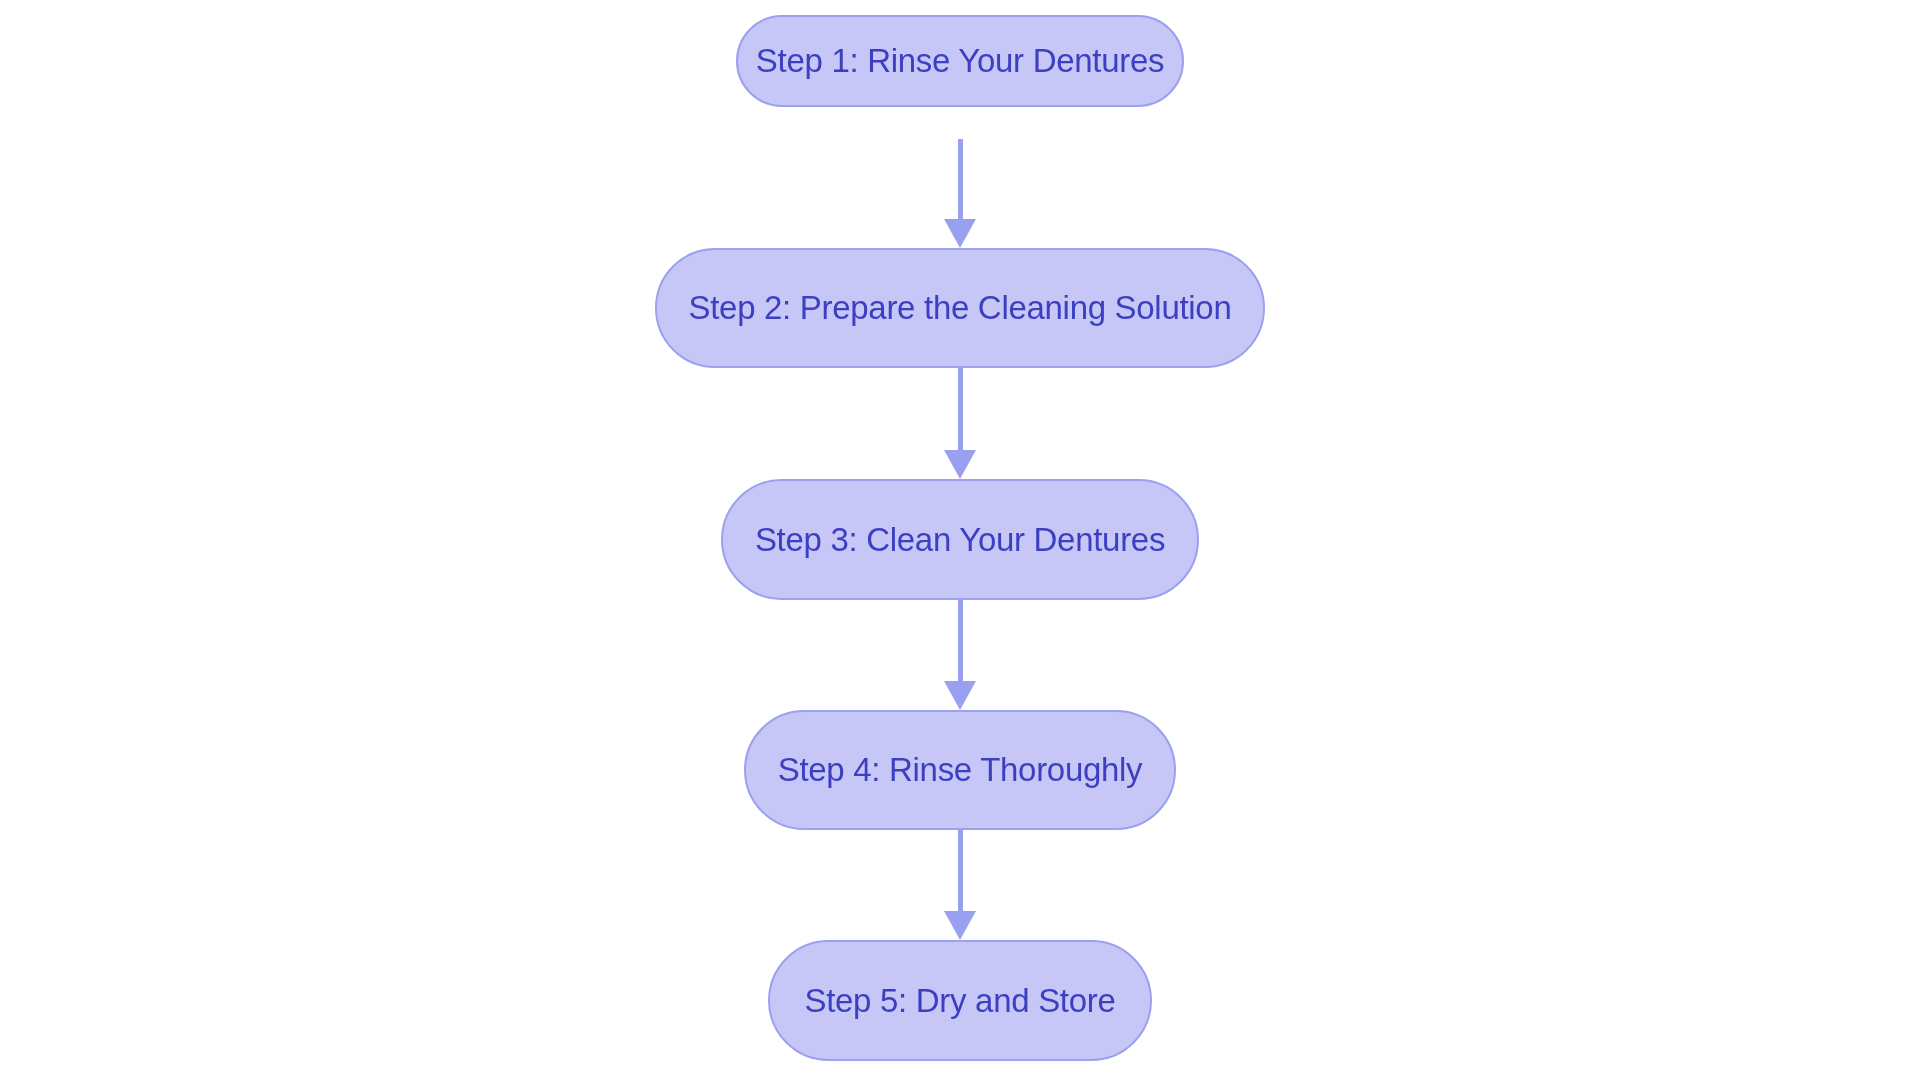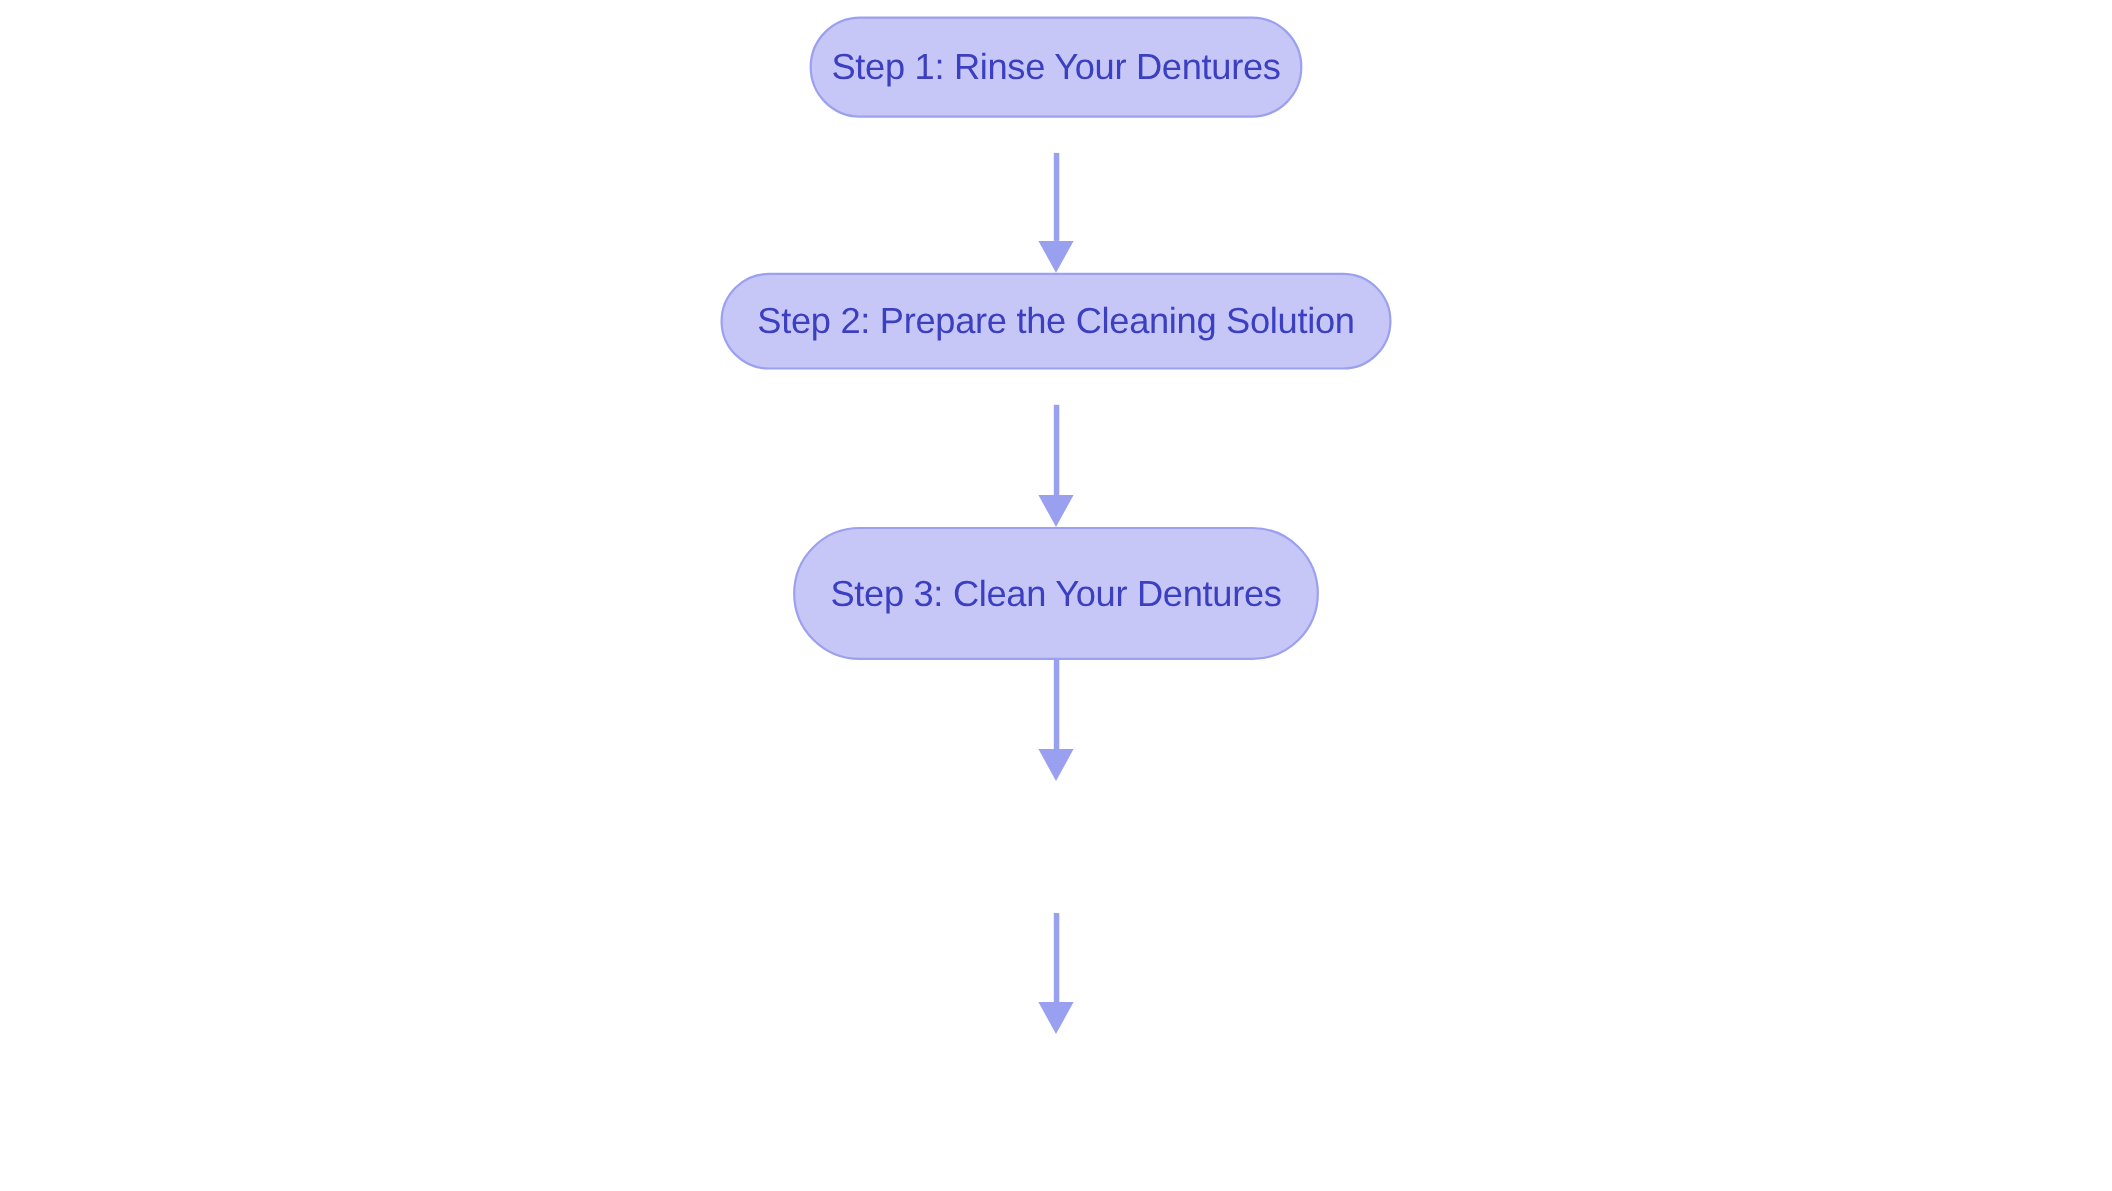--- a/index.html
+++ b/index.html
@@ -27,21 +27,21 @@
   }
   .node-label {
     color: var(--text, #3b3fc0);
     font-size: 33px;
     font-weight: 500;
     letter-spacing: -0.3px;
     white-space: nowrap;
     text-align: center;
   }
   .n1 { left: 736px; top: 15px;  width: 448px; height: 92px; }
-  .n2 { left: 655px; top: 248px; width: 610px; height: 88px; }
+  .n2 { left: 655px; top: 248px; width: 610px; height: 120px; }
   .n3 { left: 721px; top: 479px; width: 478px; height: 121px; }
   .n4 { left: 744px; top: 710px; width: 432px; height: 120px; }
   .n5 { left: 768px; top: 940px; width: 384px; height: 121px; }
 
   .arrow {
     position: absolute;
     left: 944px;
     width: 32px;
     display: flex;
     flex-direction: column;
@@ -89,20 +89,26 @@
 
   <div class="node n3">
     <span class="node-label">Step 3: Clean Your Dentures</span>
   </div>
 
   <div class="arrow a3">
     <div class="arrow-line"></div>
     <div class="arrow-head"></div>
   </div>
 
+  <div class="node n4">
+    <span class="node-label">Step 4: Rinse Thoroughly</span>
+  </div>
 
   <div class="arrow a4">
     <div class="arrow-line"></div>
     <div class="arrow-head"></div>
   </div>
 
+  <div class="node n5">
+    <span class="node-label">Step 5: Dry and Store</span>
+  </div>
 
 </div>
 
 </body></html>

